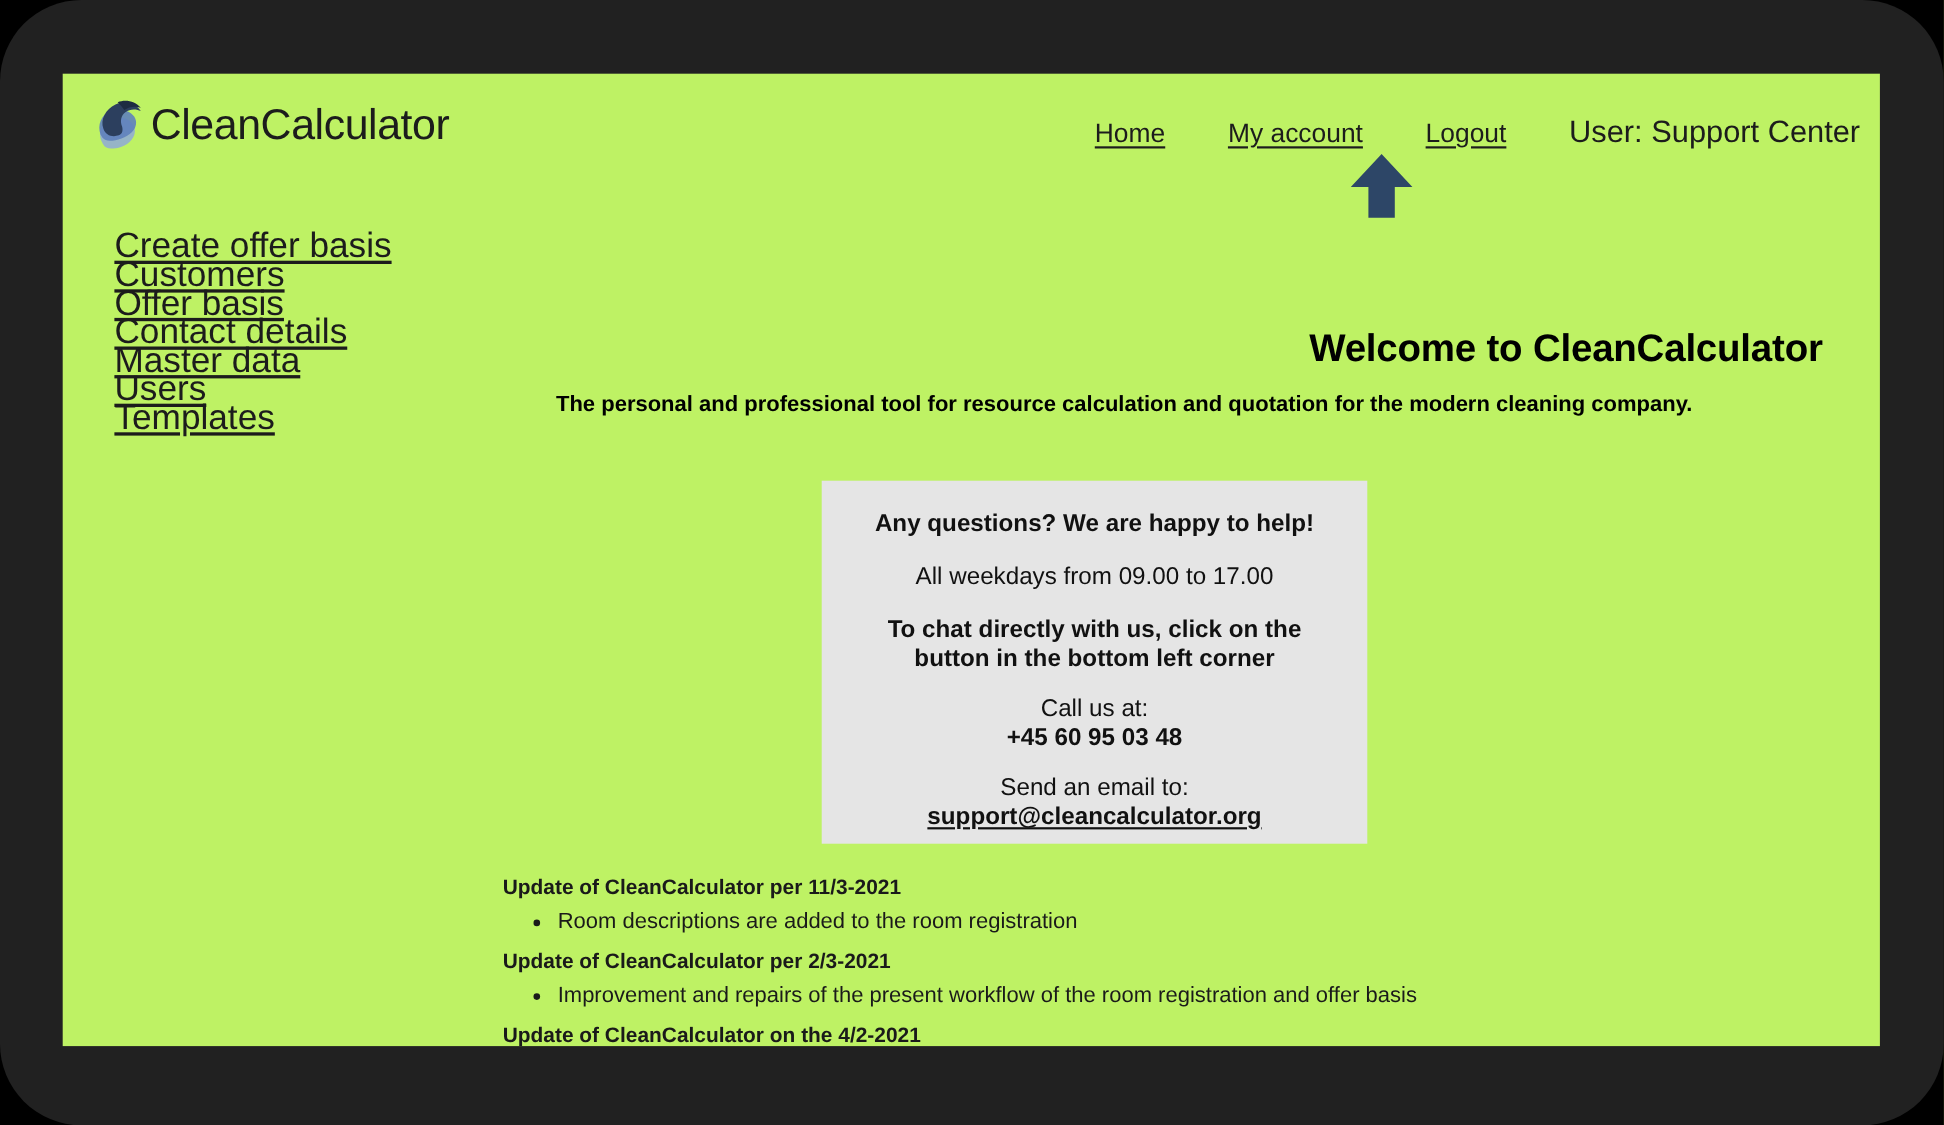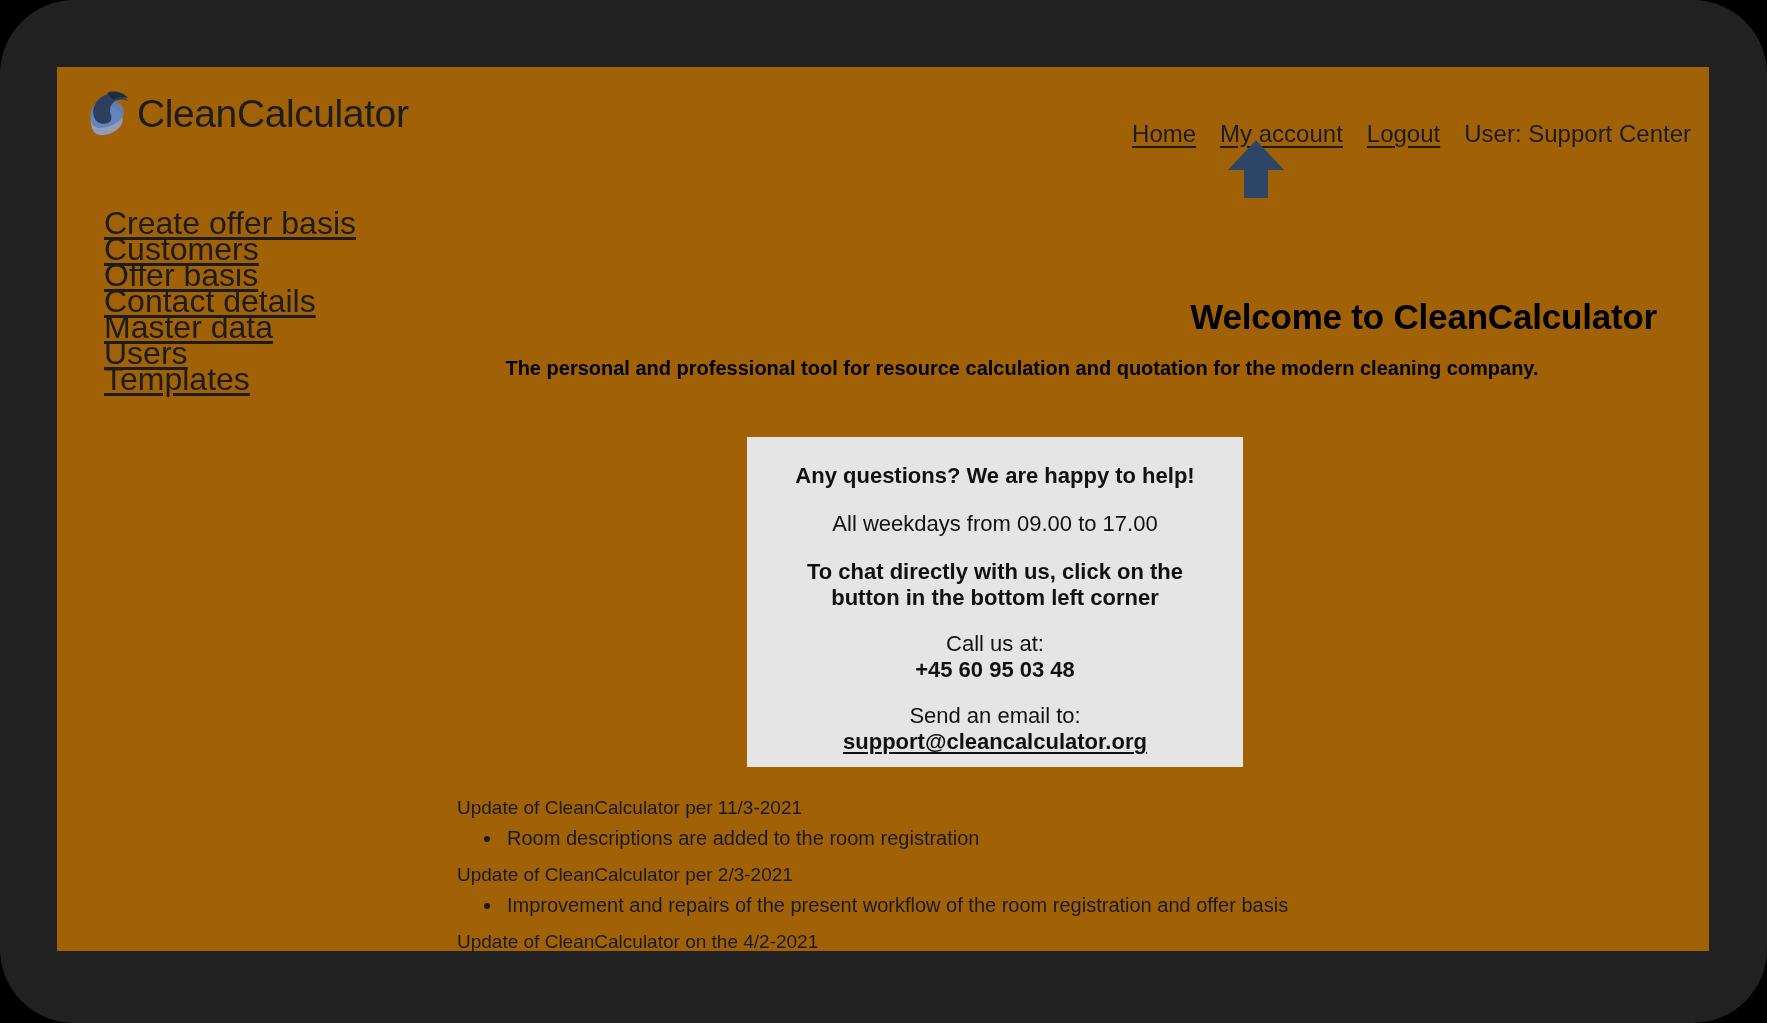--- a/index.html
+++ b/index.html
@@ -24,21 +24,21 @@
     border-radius: 74px;
     overflow: hidden;
   }
 
   #viewport {
     position: absolute;
     left: 57px;
     top: 67px;
     width: 1652px;
     height: 884px;
-    background: #a16207;
+    background: #bef264;
     overflow: hidden;
   }
 
   
   #site-header {
     position: absolute;
     left: 0; top: 0;
     width: 1652px;
     height: 96px;
   }
@@ -64,34 +64,33 @@
     line-height: 1;
     white-space: nowrap;
   }
 
   #top-nav {
     position: absolute;
     right: 18px;
     top: 37px;
     display: flex;
     align-items: baseline;
-    gap: 24px;
-    white-space: nowrap;
-    margin-top: 16px;
+    gap: 57px;
+    white-space: nowrap;
   }
   .nav-link {
     font-size: 24px;
     color: #1c1c1c;
     text-decoration: underline;
     text-underline-offset: 4px;
     cursor: pointer;
     white-space: nowrap;
   }
   .nav-user {
-    font-size: 24px;
+    font-size: 28px;
     color: #1c1c1c;
     text-decoration: none;
     white-space: nowrap;
   }
 
   #pointer-arrow {
     position: absolute;
     left: 1224px;
     top: 136px;
     width: 64px;
@@ -185,21 +184,21 @@
 
   
   #changelog {
     position: absolute;
     left: 400px;
     top: 728px;
     width: 1200px;
   }
   .log-heading {
     font-size: 19px;
-    font-weight: normal;
+    font-weight: bold;
     color: #1a1a1a;
     margin: 0 0 2px 0;
     line-height: 26px;
   }
   .log-list {
     margin: 0 0 8px 0;
     padding-left: 46px;
     list-style: disc;
   }
   .log-list li {

